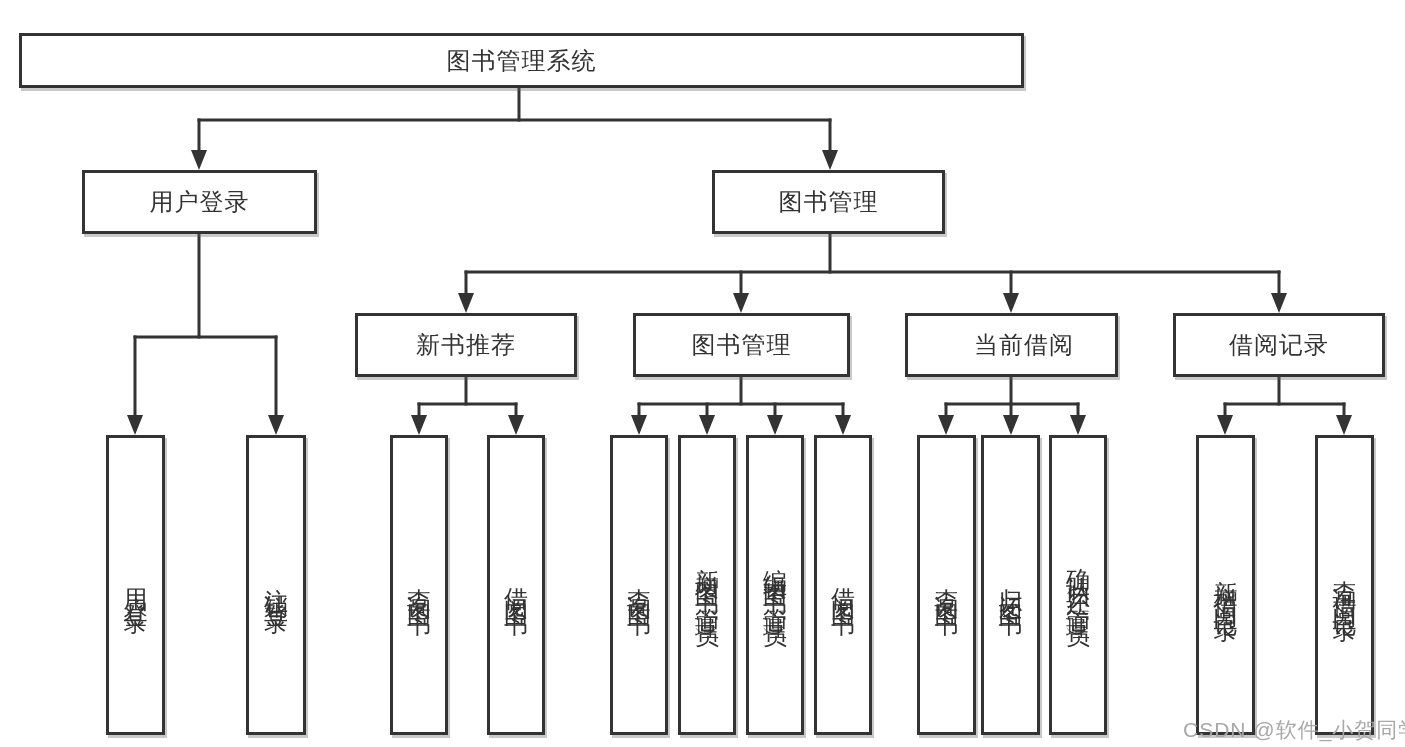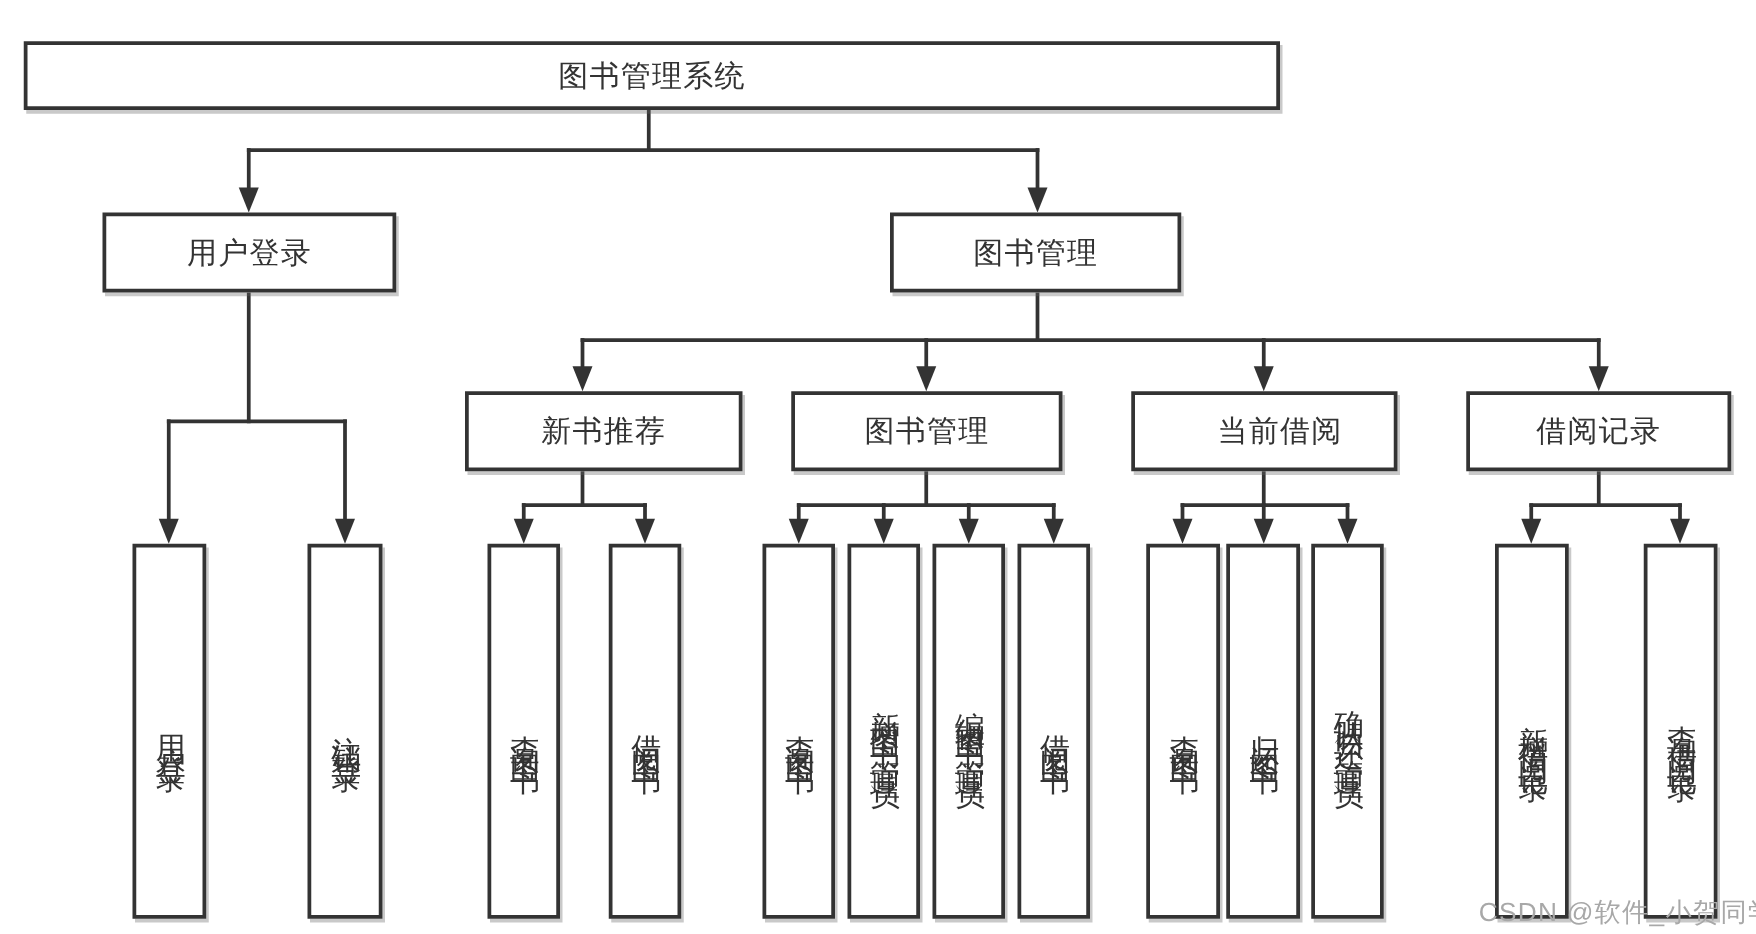--- a/index.html
+++ b/index.html
@@ -131,21 +131,21 @@
       <polygon points="1217,415 1233,415 1225,435" fill="#333333" stroke="none"></polygon>
       <polygon points="1336,415 1352,415 1344,435" fill="#333333" stroke="none"></polygon>
     </g>
   </svg>
 
   <div class="node hbox" style="left:19px; top:13px; width:1005px; height:55px;margin-top:20px;">图书管理系统</div>
 
   <div class="node hbox" style="left:82px; top:170px; width:235px;">用户登录</div>
   <div class="node hbox" style="left:712px; top:170px; width:233px;">图书管理</div>
 
-  <div class="node hbox" style="left:372px; top:313px; width:222px;">新书推荐</div>
+  <div class="node hbox" style="left:355px; top:313px; width:222px;">新书推荐</div>
   <div class="node hbox" style="left:633px; top:313px; width:217px;">图书管理</div>
   <div class="node hbox" style="left:905px; top:313px; width:213px;padding-left:25px;">当前借阅</div>
   <div class="node hbox" style="left:1173px; top:313px; width:212px;">借阅记录</div>
 
   <div class="node leaf" style="left:106px; width:59px;">用户登录</div>
   <div class="node leaf" style="left:246px; width:60px;">注销登录</div>
 
   <div class="node leaf" style="left:390px; width:58px;">查询图书</div>
   <div class="node leaf" style="left:487px; width:58px;">借阅图书</div>
 

